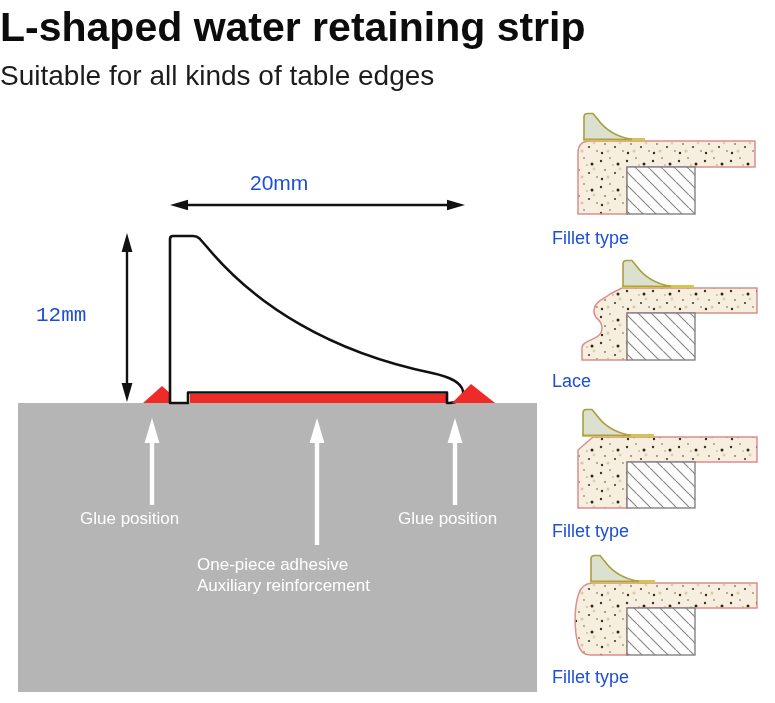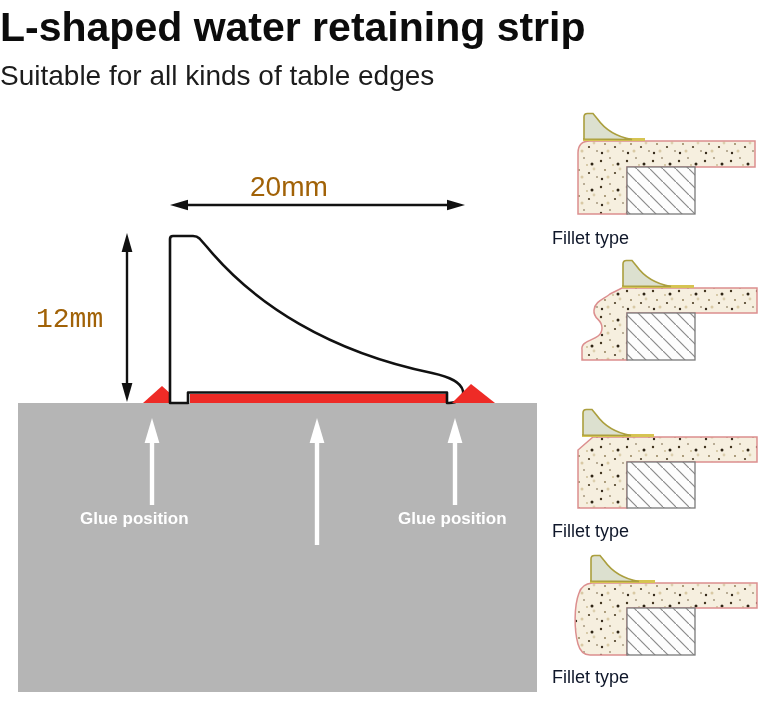--- a/index.html
+++ b/index.html
@@ -4,28 +4,28 @@
 <style>
   html,body{margin:0;padding:0;background:#ffffff;}
   #stage{
     position:relative;width:775px;height:703px;background:#ffffff;overflow:hidden;
     font-family:"Liberation Sans", sans-serif;
   }
   #art{position:absolute;left:0;top:0;}
   .txt{position:absolute;text-align:left;}
   .title{left:0;top:4px;width:775px;font-size:41px;font-weight:bold;color:#0c0c0c;}
   .subtitle{left:0;top:60px;width:675px;font-size:28px;color:#1c1c1c;}
-  .dim{font-size:28px;color:#a16207;}
+  .dim{font-size:21px;color:#1d4ed8;}
   .dim20{left:250px;top:171px;width:150px;}
   .dim12{left:36px;top:304px;width:72px;font-family:Liberation Mono, monospace;}
-  .wlabel{font-size:17px;font-weight:bold;color:#ffffff;line-height:21px;}
+  .wlabel{font-size:17px;font-weight:normal;color:#ffffff;line-height:21px;}
   .glueL{left:80px;top:508px;width:160px;}
   .glueR{left:398px;top:508px;width:160px;}
   .adh{left:197px;top:554px;width:240px;}
-  .caption{width:216px;left:552px;font-size:18px;color:#0f172a;line-height:22px;}
+  .caption{width:216px;left:552px;font-size:18px;color:#1d4ed8;line-height:22px;}
   .cap0{top:227px;} .cap1{top:370px;} .cap2{top:520px;} .cap3{top:666px;}
 </style>
 </head>
 <body>
 
 <div id="stage">
 
   <svg id="art" width="775" height="703" viewBox="0 0 775 703">
     <defs>
       <pattern id="speck" width="26" height="26" patternUnits="userSpaceOnUse">
@@ -124,18 +124,23 @@
   </svg>
 
   <div class="txt title">L-shaped water retaining strip</div>
   <div class="txt subtitle">Suitable for all kinds of table edges</div>
 
   <div class="txt dim dim20">20mm</div>
   <div class="txt dim dim12">12mm</div>
 
   <div class="txt wlabel glueL">Glue position</div>
   <div class="txt wlabel glueR">Glue position</div>
+  <div class="txt wlabel adh">
+    <div>One-piece adhesive</div>
+    <div>Auxiliary reinforcement</div>
+  </div>
 
   <div class="txt caption cap0">Fillet type</div>
+  <div class="txt caption cap1">Lace</div>
   <div class="txt caption cap2">Fillet type</div>
   <div class="txt caption cap3">Fillet type</div>
 
 </div>
 
 </body></html>

